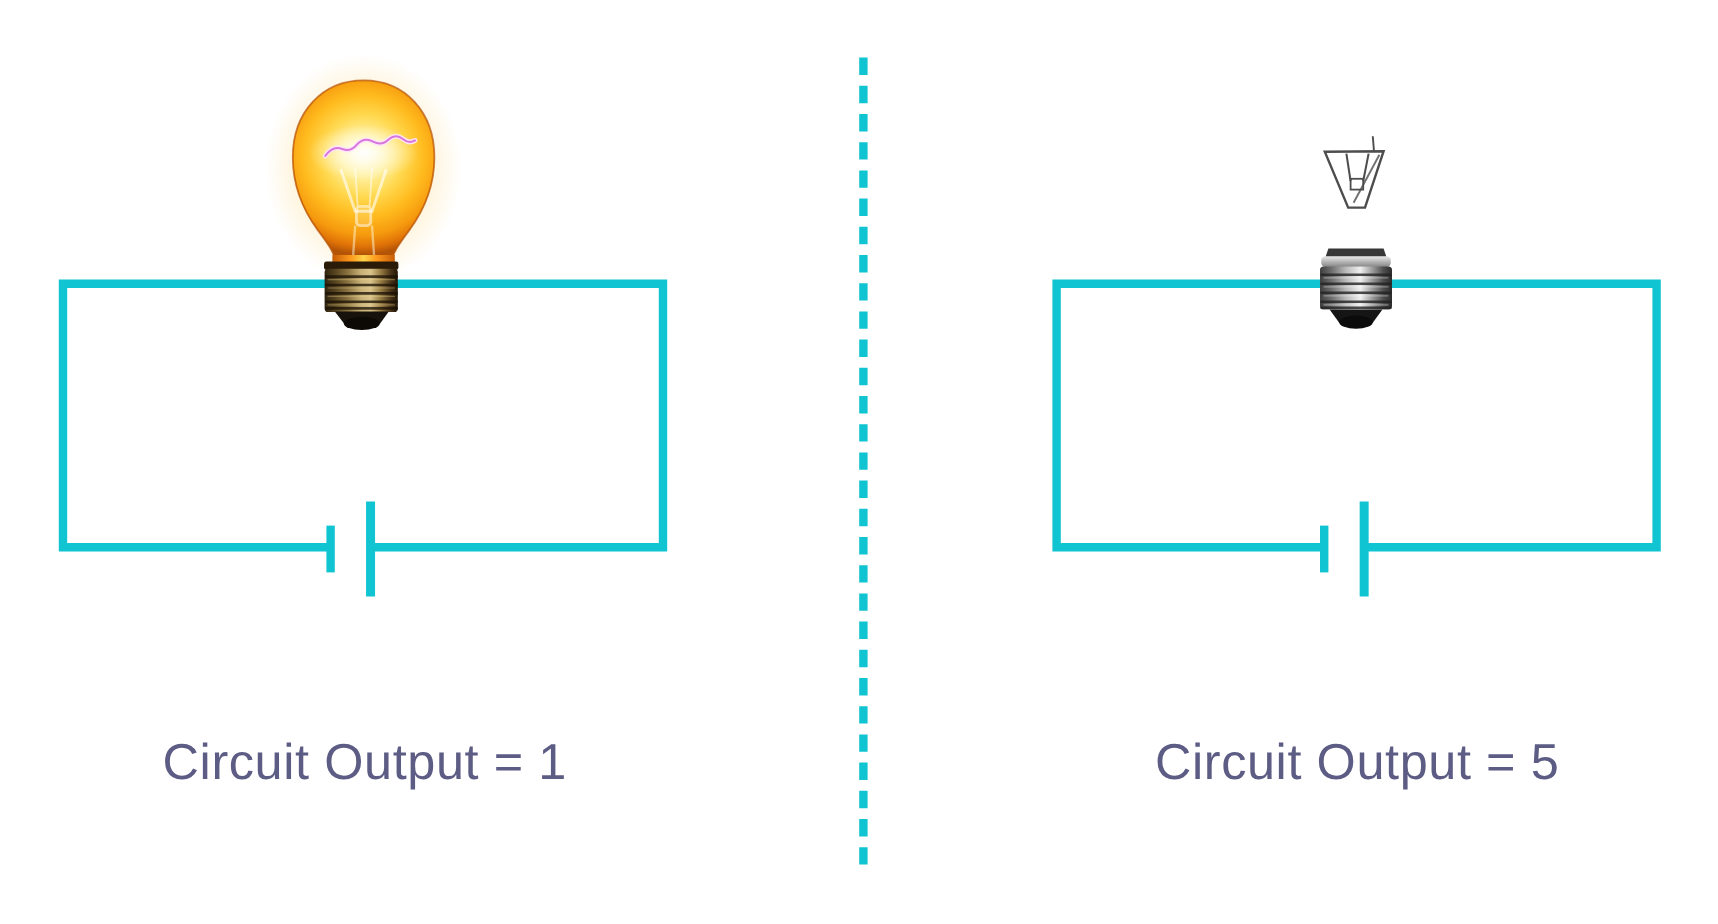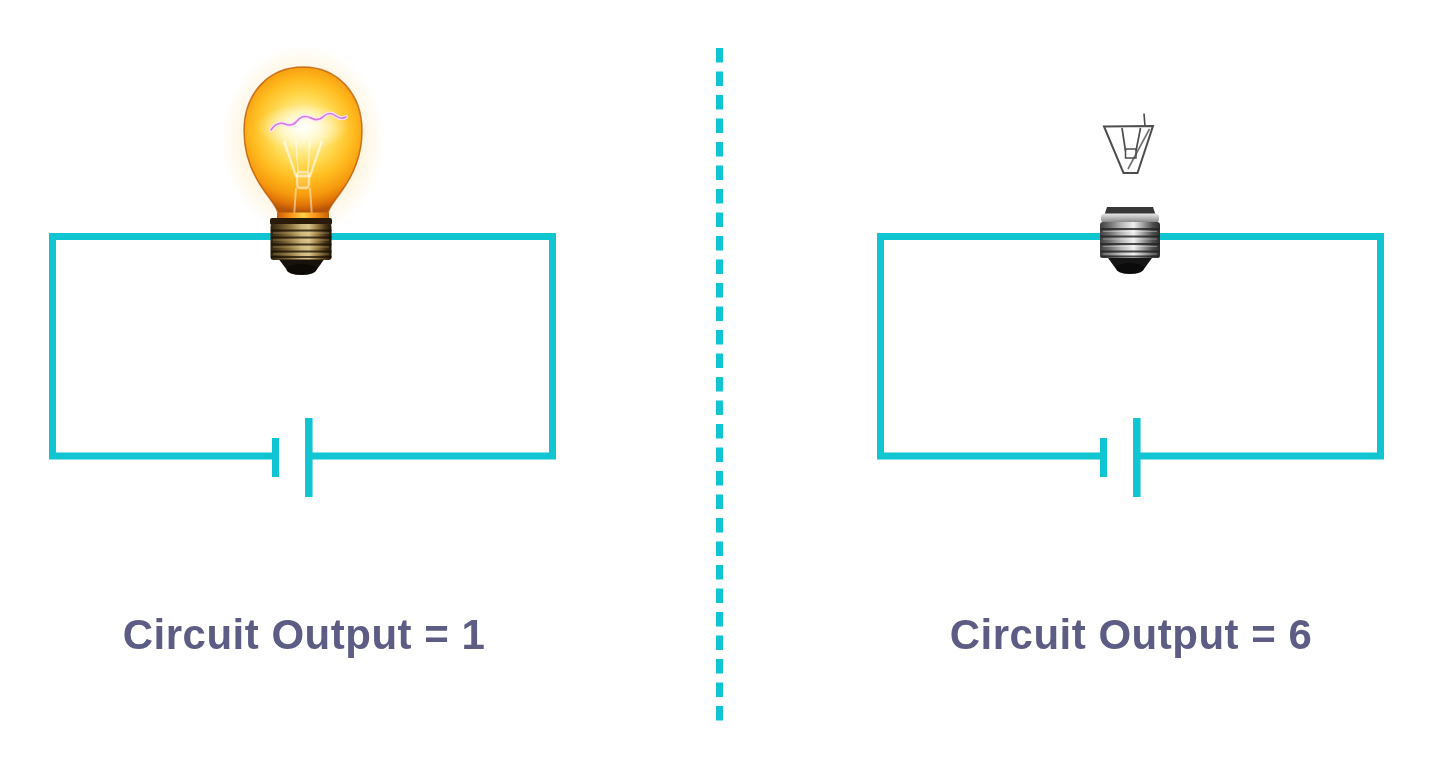--- a/index.html
+++ b/index.html
@@ -11,21 +11,21 @@
     position:relative;overflow:hidden;
     font-family:"Liberation Sans", sans-serif;
   }
   .stage{position:absolute;inset:0;}
   svg{position:absolute;left:0;top:0;display:block;}
   .wire-path{stroke:var(--wire);stroke-width:7;fill:none;}
   .battery-bar{stroke:var(--wire);fill:none;}
   .divider-line{stroke:var(--divider);stroke-width:7;fill:none;stroke-dasharray:14.5 9;}
   .circuit-label{
     position:absolute;top:609px;width:500px;text-align:center;
-    font-weight:700;font-size:42px;line-height:52px;letter-spacing:.5px;
+    font-weight:400;font-size:42px;line-height:52px;letter-spacing:.5px;
     color:var(--label-text);
     font-family:"Liberation Sans", sans-serif;
     user-select:none;
   }
   .label-left{left:54px;}
   .label-right{left:881px;}
 </style>
 </head>
 <body>
 
@@ -155,14 +155,14 @@
           </g>
           <path d="M 1108 258 L 1152 258 L 1144 269 L 1116 269 Z" fill="#151515"></path>
           <ellipse cx="1130" cy="268.5" rx="14" ry="5.5" fill="#0b0b0b"></ellipse>
         </g>
       </g>
     </g>
   </svg>
 
   <div class="circuit-label label-left">Circuit Output = 1</div>
 
-  <div class="circuit-label label-right">Circuit Output = 6</div>
+  <div class="circuit-label label-right">Circuit Output = 5</div>
 </div>
 
 </body></html>

